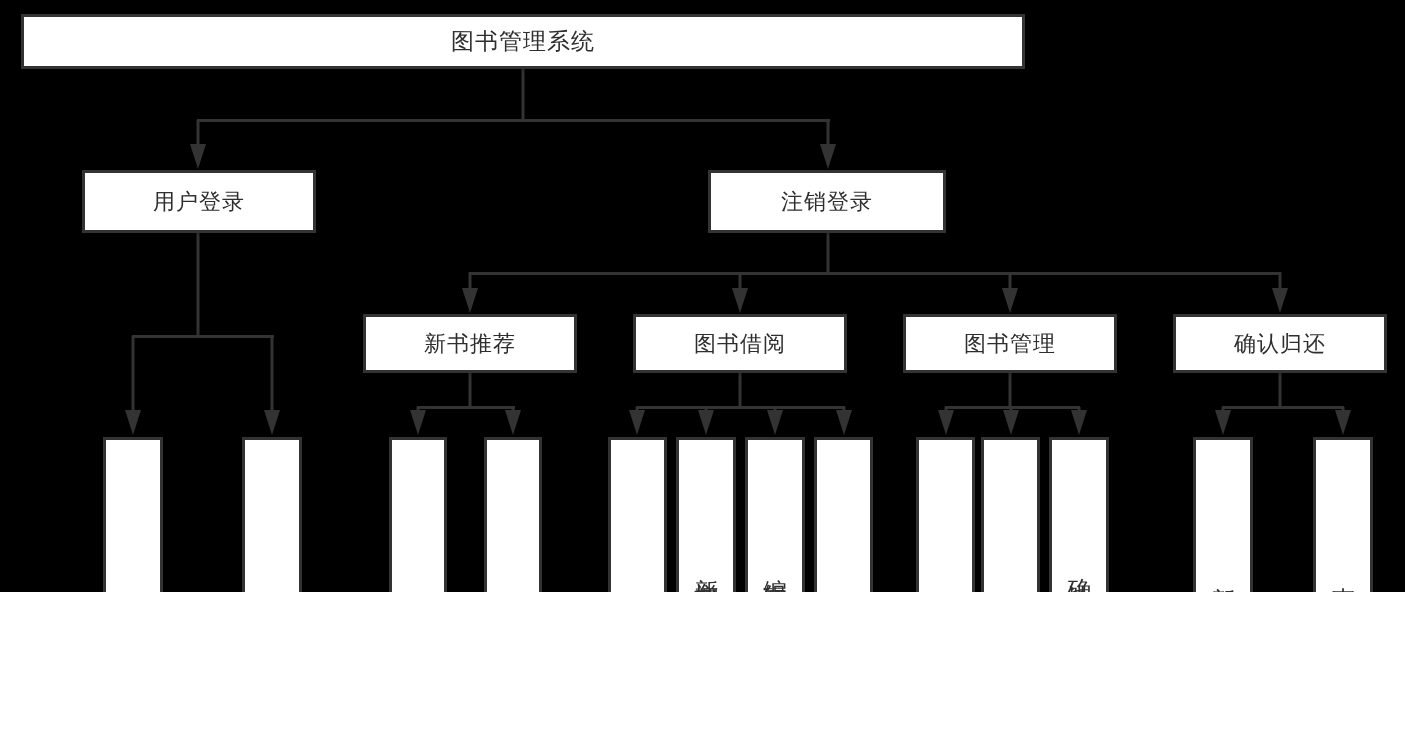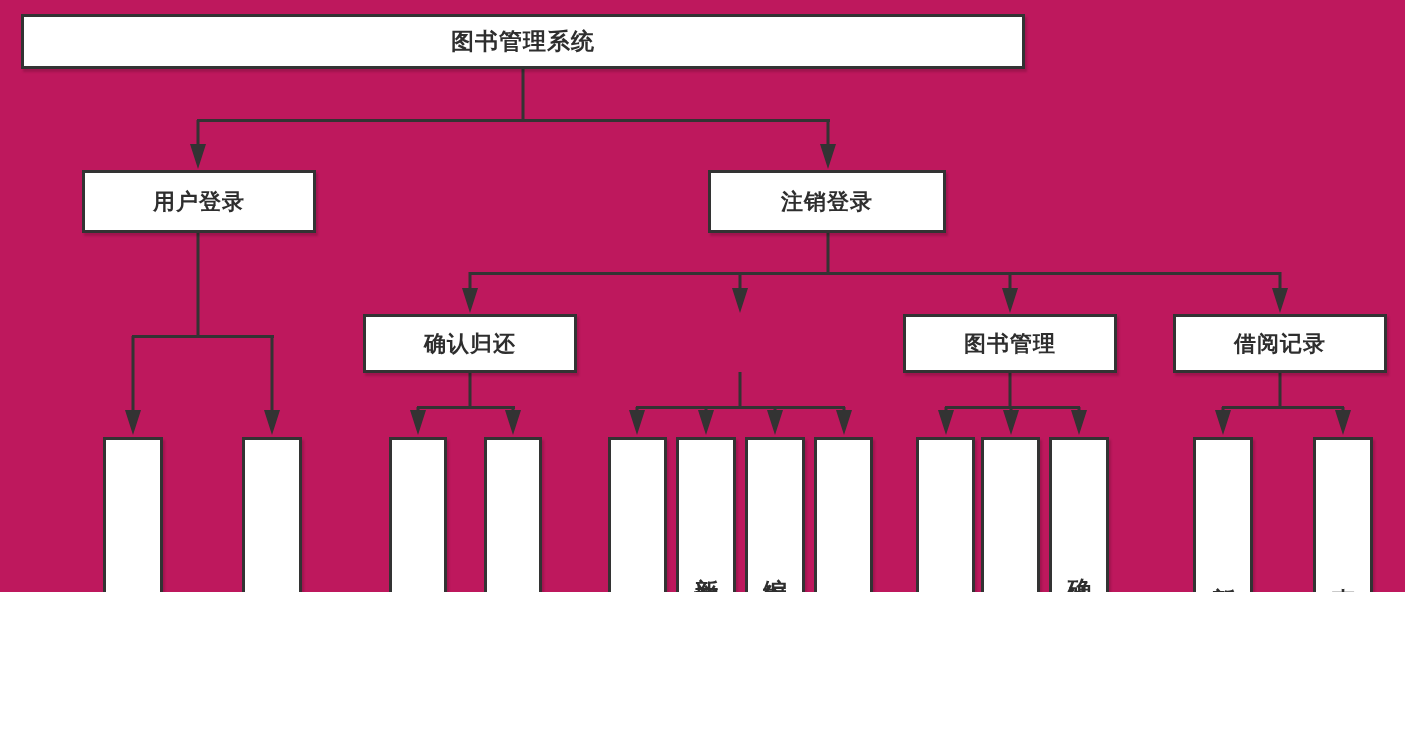--- a/index.html
+++ b/index.html
@@ -1,23 +1,22 @@
 <!DOCTYPE html>
 <html><head>
 <meta charset="utf-8">
 <style>
   html, body { margin:0; padding:0; background:#ffffff; }
   #canvas {
     position: relative;
     width: 1405px;
     height: 592px;
-    background: #be185d;
+    background: #000000;
     font-family: "Liberation Sans", "DejaVu Sans", sans-serif;
     overflow: hidden;
-    font-weight: bold;
   }
   #wires { position:absolute; left:0; top:0; width:1405px; height:747px; pointer-events:none; }
   .box {
     position: absolute;
     box-sizing: border-box;
     border: 3px solid #333333;
     background: #ffffff;
     display: flex;
     align-items: center;
     justify-content: center;
@@ -89,27 +88,30 @@
   </div>
 
   <div class="box h" style="left:82px; top:170px; width:234px; height:63px;">
     <span class="lbl">用户登录</span>
   </div>
   <div class="box h" style="left:708px; top:170px; width:238px; height:63px;">
     <span class="lbl">注销登录</span>
   </div>
 
   <div class="box h" style="left:363px; top:314px; width:214px; height:59px;">
-    <span class="lbl">确认归还</span>
+    <span class="lbl">新书推荐</span>
+  </div>
+  <div class="box h" style="left:633px; top:314px; width:214px; height:59px;">
+    <span class="lbl">图书借阅</span>
   </div>
   <div class="box h" style="left:903px; top:314px; width:214px; height:59px;">
     <span class="lbl">图书管理</span>
   </div>
   <div class="box h" style="left:1173px; top:314px; width:214px; height:59px;">
-    <span class="lbl">借阅记录</span>
+    <span class="lbl">确认归还</span>
   </div>
 
   <div class="box v" style="left:103px; top:437px; width:60px; height:297px;">
     <span class="vlbl">用户登录</span>
   </div>
   <div class="box v" style="left:242px; top:437px; width:60px; height:297px;">
     <span class="vlbl">注销登录</span>
   </div>
 
   <div class="box v" style="left:389px; top:437px; width:58px; height:297px;">

